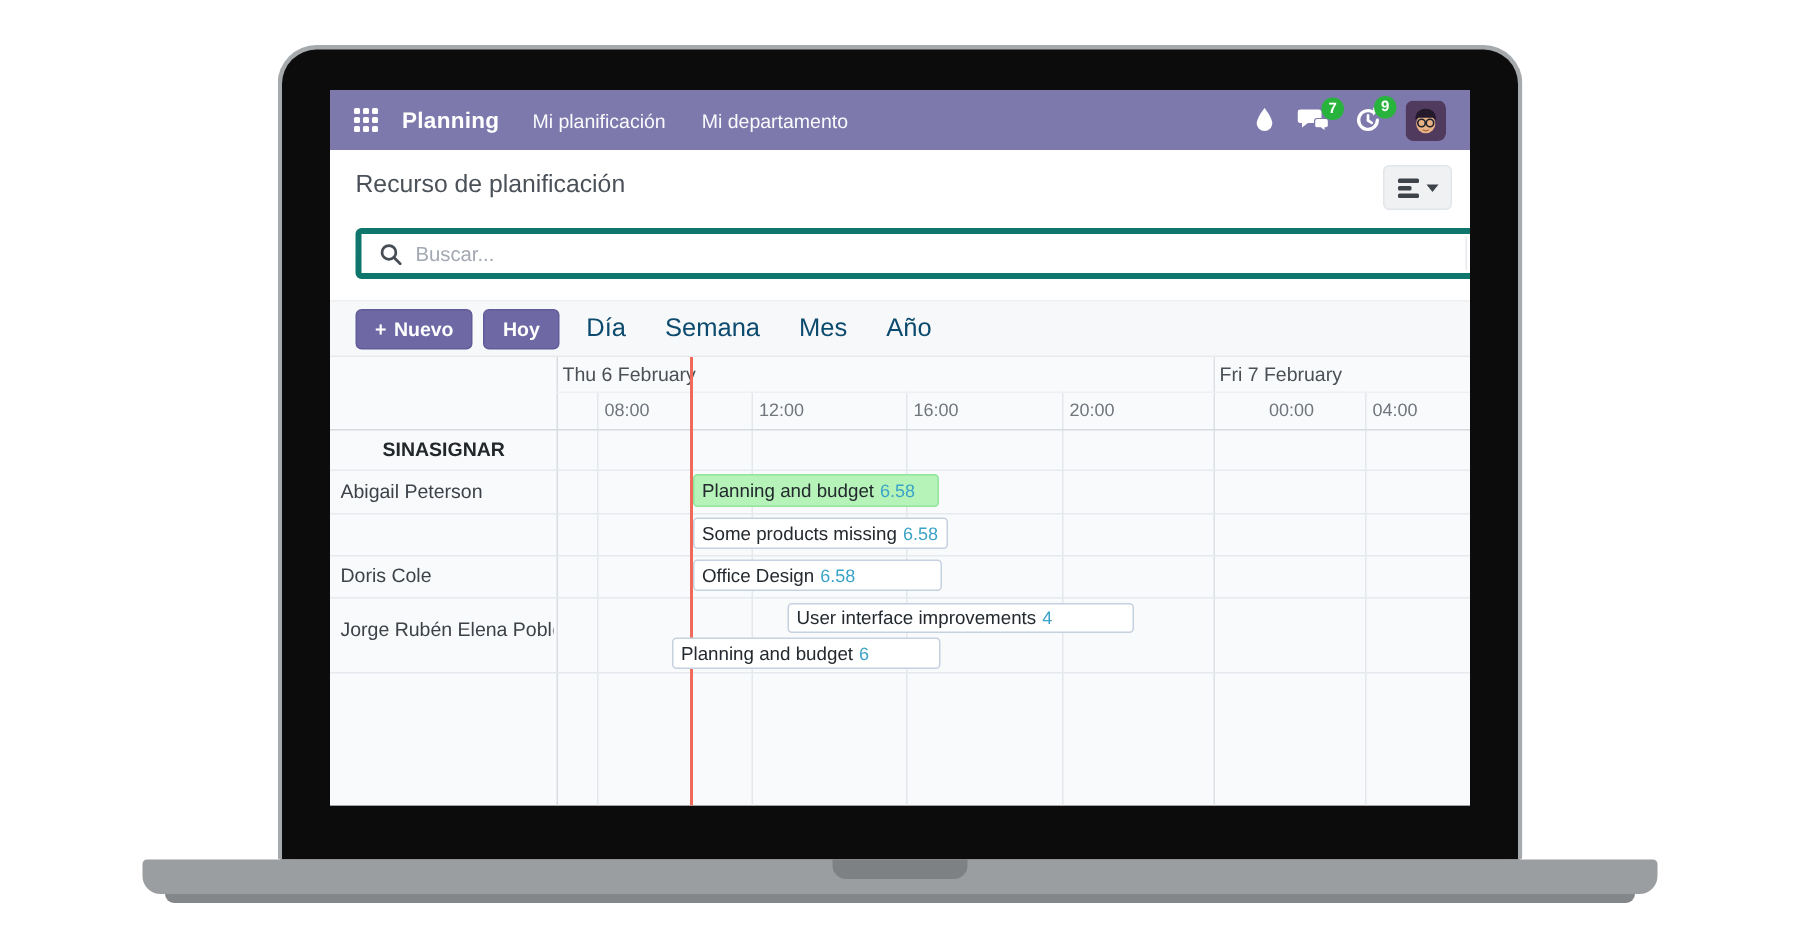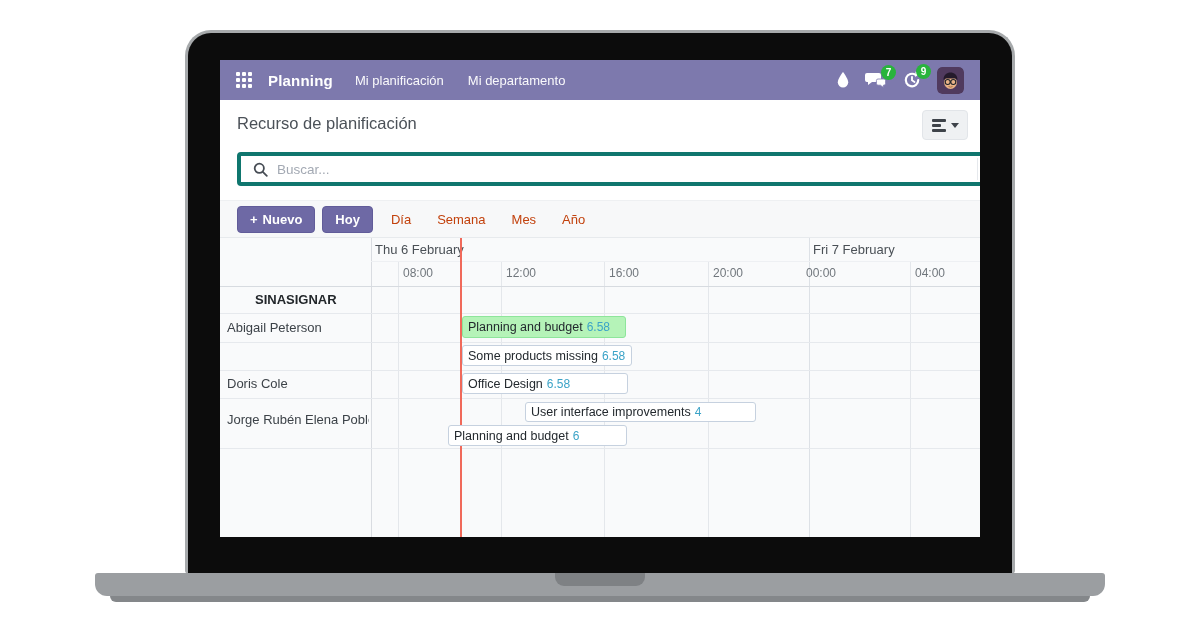--- a/index.html
+++ b/index.html
@@ -65,21 +65,21 @@
 
   
   .control-bar { position:absolute; left:0; top:140px; width:760px; height:38px;
                  background:#f7f8f9; border-top:1px solid #eef0f2; border-bottom:1px solid #e7eaed;
                  display:flex; align-items:center; padding:0 17px; }
   .btn-primary { background:#6e69a5; border:1px solid #615c99; color:#fff; border-radius:4px;
                  font-size:13px; font-weight:700; padding:5px 12px; cursor:pointer;
                  font-family:"Liberation Sans", sans-serif; display:flex; align-items:center; gap:5px; }
   .btn-today { margin-left:7px; }
   .scales { display:flex; gap:26px; margin-left:18px; }
-  .scales span { font-size:13px; font-weight:500; color:#c2410c; cursor:pointer; }
+  .scales span { font-size:17px; font-weight:500; color:#0c4a6e; cursor:pointer; }
 
   
   .gantt { position:absolute; left:0; top:178px; width:760px; height:299px; background:#f9fafb; }
   .vline { position:absolute; width:1px; background:#e4e7eb; }
   .hline { position:absolute; height:1px; background:#e6e9ed; left:0; width:760px; }
   .col-divider { position:absolute; left:151px; top:0; width:1px; height:299px; background:#d9dce1; }
   .now-line { position:absolute; left:240px; top:0; width:2px; height:299px; background:#f0695a; z-index:2; }
   .day-label { position:absolute; top:0; height:23px; line-height:24px; font-size:13px; color:#4a5056; }
   .hour-label { position:absolute; top:23px; height:25px; line-height:25px; font-size:12px; color:#70767c; }
   .row-label { position:absolute; left:7px; width:142px; font-size:13px; color:#3c4248;
@@ -210,21 +210,21 @@
 
       <div class="now-line"></div>
 
       <div class="day-label" style="left:155px;">Thu 6 February</div>
       <div class="day-label" style="left:593px;">Fri 7 February</div>
 
       <div class="hour-label" style="left:183px;">08:00</div>
       <div class="hour-label" style="left:286px;">12:00</div>
       <div class="hour-label" style="left:389px;">16:00</div>
       <div class="hour-label" style="left:493px;">20:00</div>
-      <div class="hour-label" style="left:586px;">00:00</div>
+      <div class="hour-label" style="left:626px;">00:00</div>
       <div class="hour-label" style="left:695px;">04:00</div>
 
       <div class="row-label group" style="top:48px; height:27px; line-height:27px;">SINASIGNAR</div>
       <div class="row-label" style="top:75px; height:29px; line-height:29px;">Abigail Peterson</div>
       <div class="row-label" style="top:132px; height:28px; line-height:28px;">Doris Cole</div>
       <div class="row-label" style="top:160px; height:50px; line-height:44px;">Jorge Rubén Elena Poblet</div>
 
       <div class="bar bar-green" style="left:242px; top:78px; width:164px; height:22px;">
         <span>Planning and budget</span>
         <span class="value">6.58</span>

